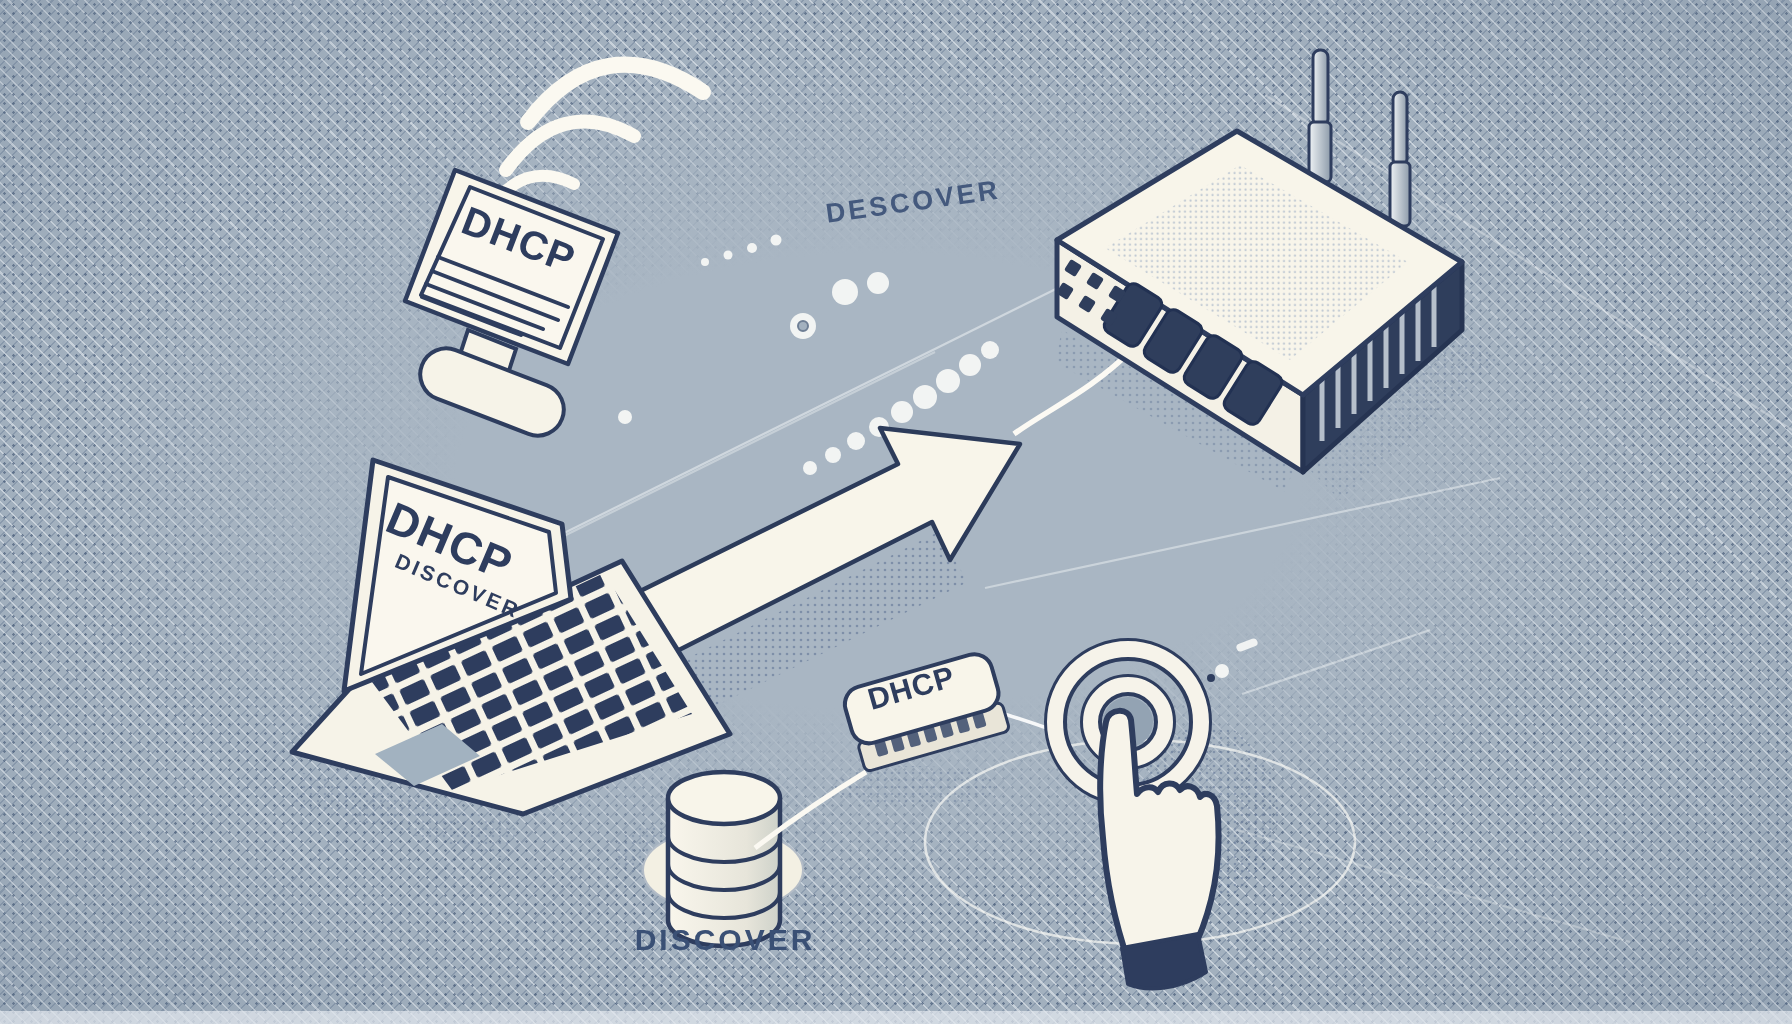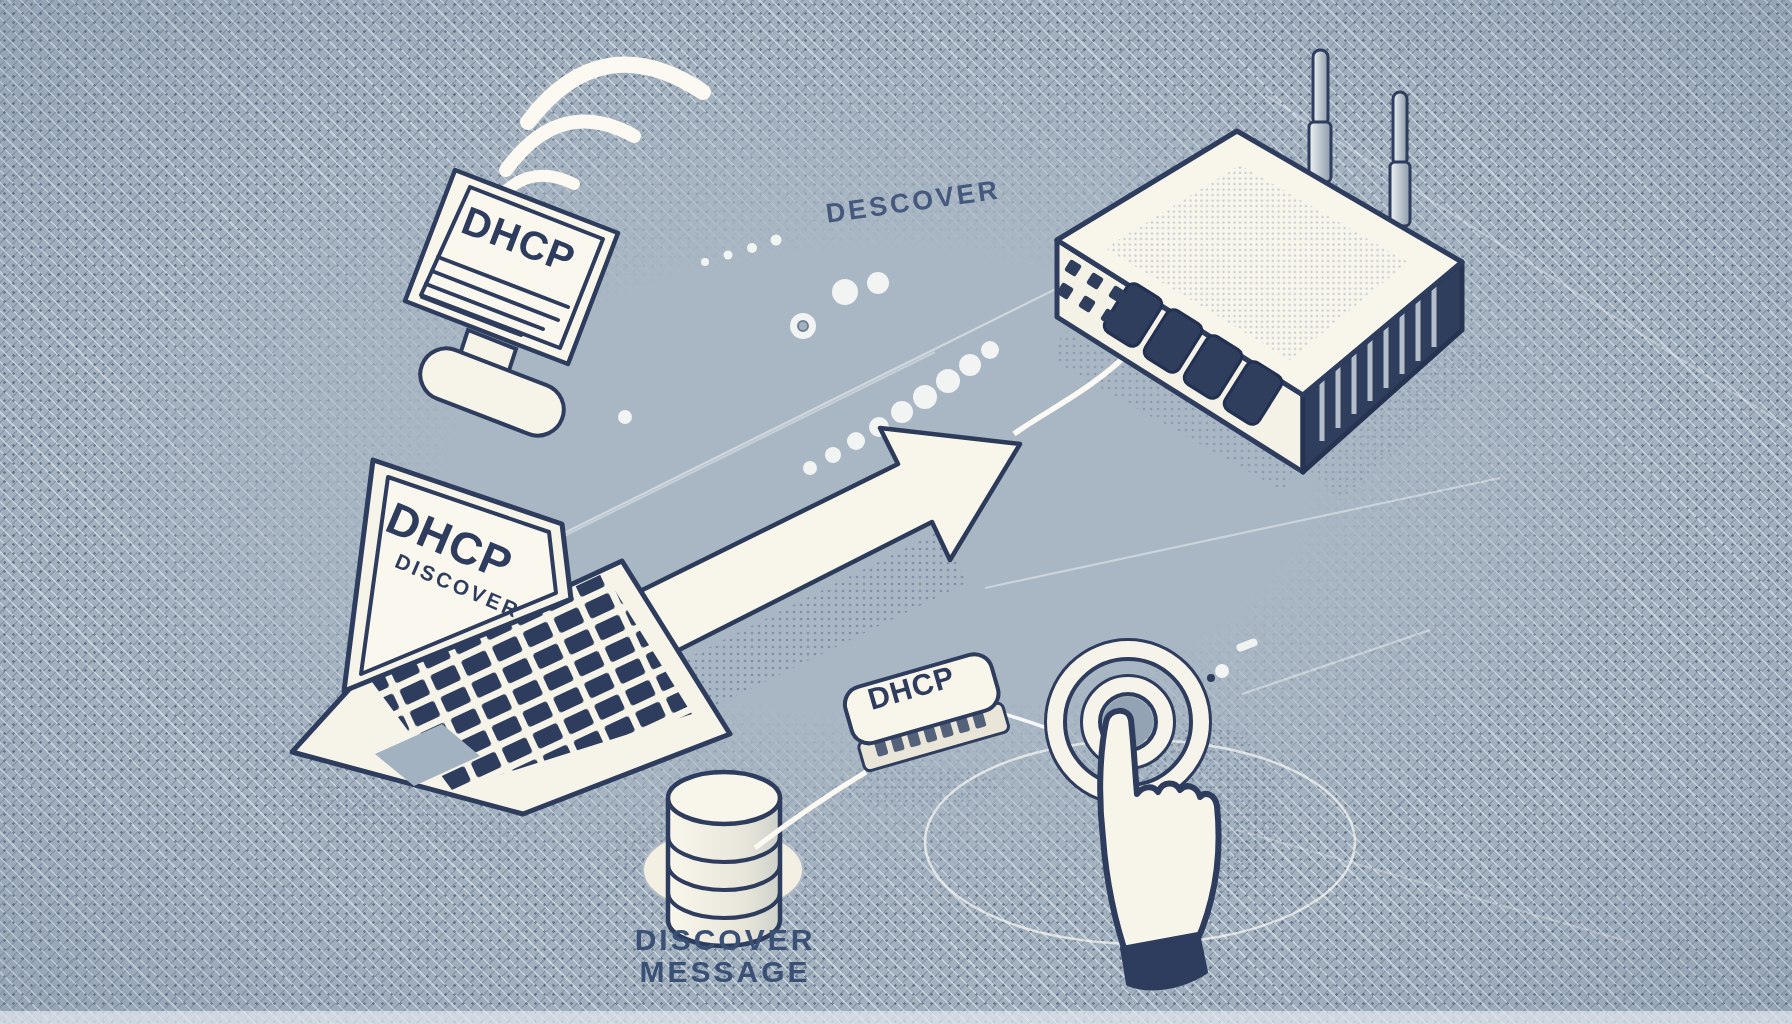--- a/index.html
+++ b/index.html
@@ -223,17 +223,16 @@
     </g>
   </svg>
 
   <div class="t t-monitor">DHCP</div>
   <div class="t t-laptop1">DHCP</div>
   <div class="t t-laptop2">DISCOVER</div>
   <div class="t t-pill">DHCP</div>
   <div class="t t-descover">DESCOVER</div>
   <div class="t t-caption">
     <div>DISCOVER</div>
-    <div>MESSAGE</div>
   </div>
 
   <div class="bottom-strip"></div>
 </div>
 
 </body></html>

